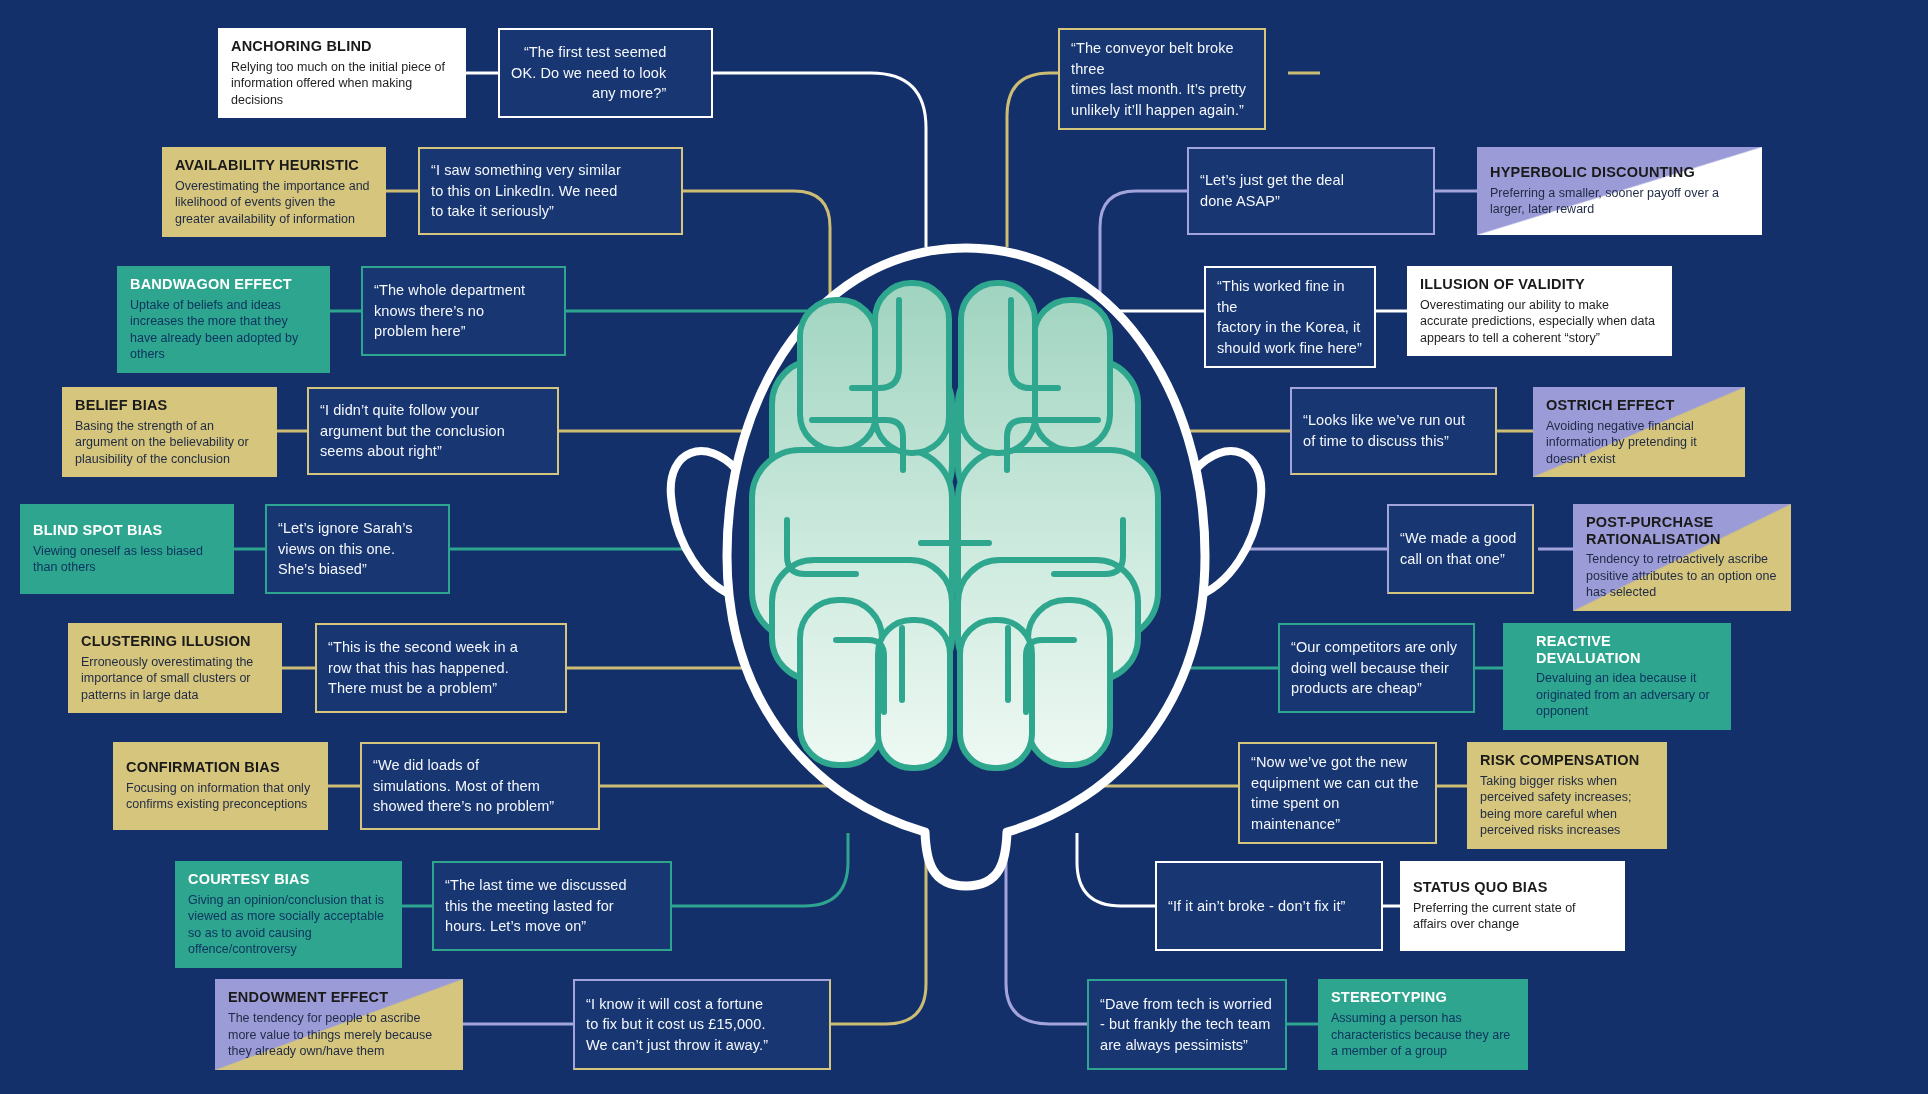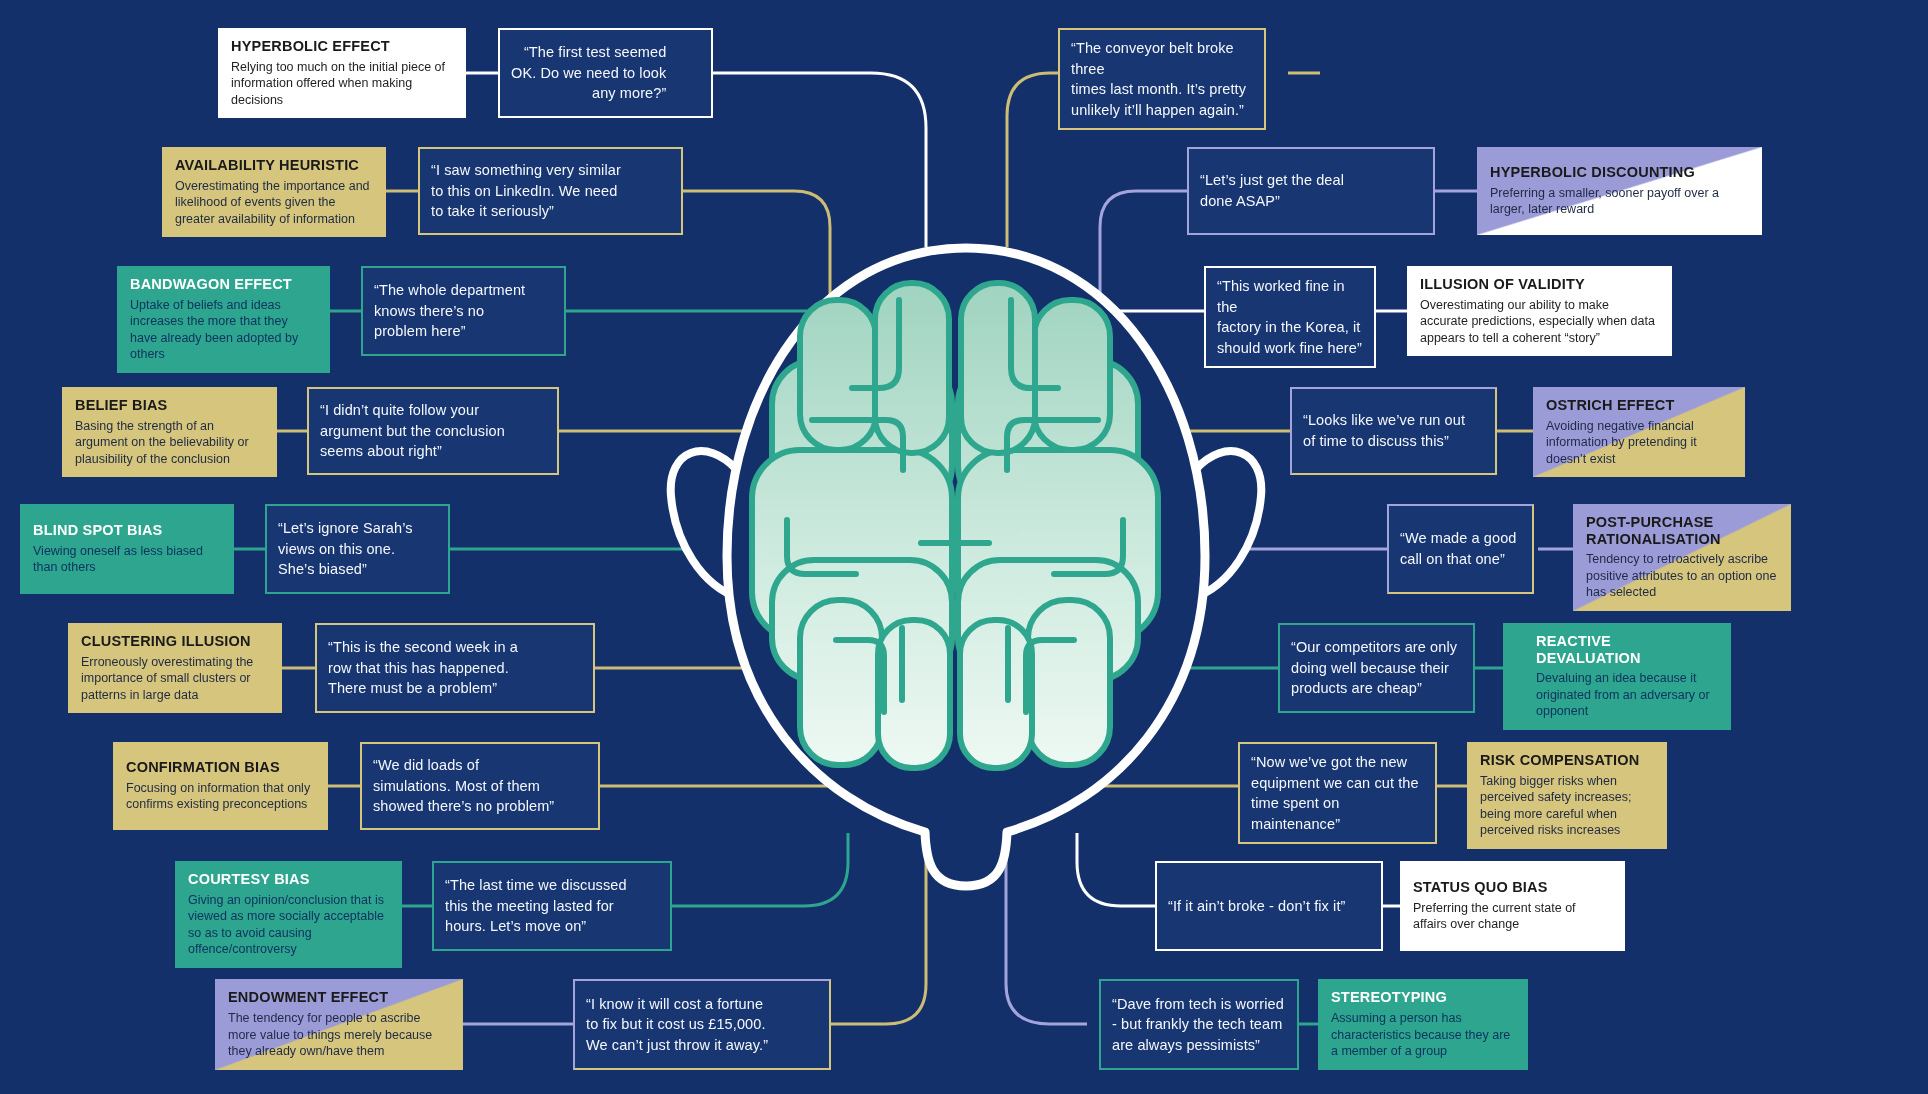--- a/index.html
+++ b/index.html
@@ -145,21 +145,21 @@
           <path d="M836 640 H868 Qeq884 640 884 656 V712" id="fix-me" display="none"></path>
           <path d="M836 640 H868 Q884 640 884 656 V712"></path>
           <path d="M902 628 V700"></path>
         </g>
       </g>
       <path d="M921 543 H989" fill="none" stroke-linecap="round"></path>
     </g>
   </svg>
 
     <div class="bias-card theme-white" style="left: 218px; top: 28px; width: 248px; min-height: 90px;">
-      <div class="bias-title">HYPERBOLIC EFFECT</div>
+      <div class="bias-title">ANCHORING BLIND</div>
       <div class="bias-desc">Relying too much on the initial piece of information offered when making decisions</div>
     </div>
     <div class="quote-box qb-white" style="left: 498px; top: 28px; width: 215px; min-height: 90px; text-align: right;">
       <span class="quote-text">“The first test seemed
 OK. Do we need to look
 any more?”</span>
     </div>
 
     <div class="bias-card theme-tan" style="left: 162px; top: 147px; width: 224px; min-height: 88px;">
       <div class="bias-title">AVAILABILITY HEURISTIC</div>
@@ -198,21 +198,21 @@
     <div class="quote-box qb-teal" style="left: 265px; top: 504px; width: 185px; min-height: 90px;">
       <span class="quote-text">“Let’s ignore Sarah’s
 views on this one.
 She’s biased”</span>
     </div>
 
     <div class="bias-card theme-tan" style="left: 68px; top: 623px; width: 214px; min-height: 90px;">
       <div class="bias-title">CLUSTERING ILLUSION</div>
       <div class="bias-desc">Erroneously overestimating the importance of small clusters or patterns in large data</div>
     </div>
-    <div class="quote-box qb-tan" style="left: 315px; top: 623px; width: 280px; min-height: 90px;">
+    <div class="quote-box qb-tan" style="left: 315px; top: 623px; width: 252px; min-height: 90px;">
       <span class="quote-text">“This is the second week in a
 row that this has happened.
 There must be a problem”</span>
     </div>
 
     <div class="bias-card theme-tan" style="left: 113px; top: 742px; width: 215px; min-height: 88px;">
       <div class="bias-title">CONFIRMATION BIAS</div>
       <div class="bias-desc">Focusing on information that only confirms existing preconceptions</div>
     </div>
     <div class="quote-box qb-tan" style="left: 360px; top: 742px; width: 240px; min-height: 88px;">
@@ -309,18 +309,18 @@
       <div class="bias-desc">Preferring the current state of affairs over change</div>
     </div>
     <div class="quote-box qb-white" style="left: 1155px; top: 861px; width: 228px; min-height: 90px;">
       <span class="quote-text">“If it ain’t broke - don’t fix it”</span>
     </div>
 
     <div class="bias-card theme-teal" style="left: 1318px; top: 979px; width: 210px; min-height: 91px;">
       <div class="bias-title">STEREOTYPING</div>
       <div class="bias-desc">Assuming a person has characteristics because they are a member of a group</div>
     </div>
-    <div class="quote-box qb-teal" style="left: 1087px; top: 979px; width: 200px; min-height: 91px; margin-left: 12px;">
+    <div class="quote-box qb-teal" style="left: 1087px; top: 979px; width: 200px; min-height: 91px;">
       <span class="quote-text">“Dave from tech is worried
 - but frankly the tech team
 are always pessimists”</span>
     </div>
   </div>
 
 </body></html>

